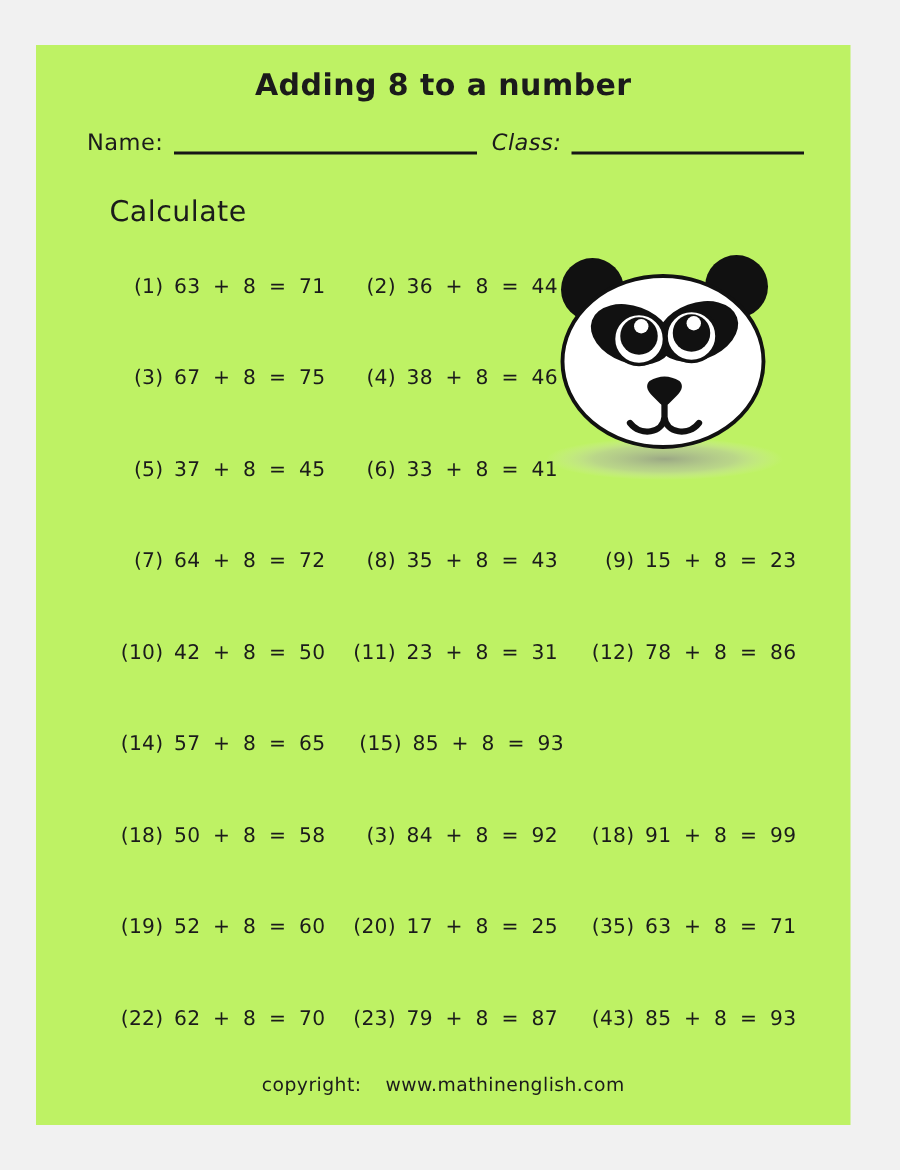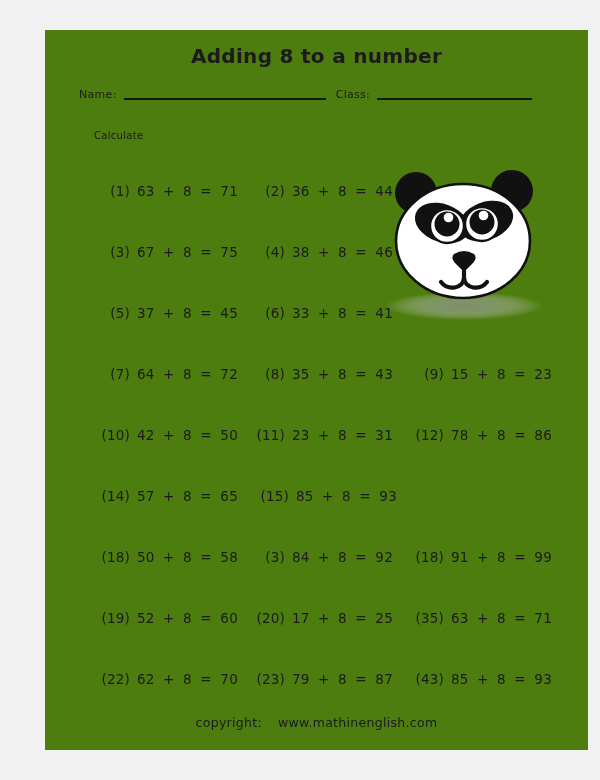--- a/index.html
+++ b/index.html
@@ -5,45 +5,45 @@
   * { margin:0; padding:0; box-sizing:border-box; }
   html,body { width:600px; height:780px; }
   body {
     background:#f1f1f1;
     font-family:"DejaVu Sans", sans-serif;
     color:#1b1b1b;
     position:relative;
     overflow:hidden;
   }
   .paper {
-    position:absolute; left:45px; top:30px;
+    position:absolute; left:24px; top:30px;
     width:543px; height:720px;
-    background:#4d7c0f;
+    background:#bef264;
   }
   .title {
     position:absolute; top:14px; left:0; width:100%;
     text-align:center;
     font-size:20px; font-weight:700; letter-spacing:.3px;
   }
   .name-row {
     position:absolute; left:34px; top:56px;
     display:flex; align-items:flex-end;
-    font-size:11px; letter-spacing:.3px;
+    font-size:15px; letter-spacing:.3px;
   }
   .blank-line {
     display:inline-block; height:14px;
     border-bottom:2px solid #161616;
     margin:0 0 1px 7px;
   }
   .line-name { width:202px; }
   .line-class { width:155px; margin-right:0; }
-  .class-label { margin-left:10px; }
+  .class-label { margin-left:10px;font-style:italic; }
   .instruction {
     position:absolute; left:49px; top:100px;
-    font-size:10px; letter-spacing:.3px;
+    font-size:19px; letter-spacing:.3px;
   }
   .prow {
     position:absolute; left:45px;
     display:flex;
     font-size:13.5px; line-height:18px; letter-spacing:.2px;
   }
   .cell { display:flex; }
   .c1 { width:155px; }
   .c2 { width:159px; }
   .num {

